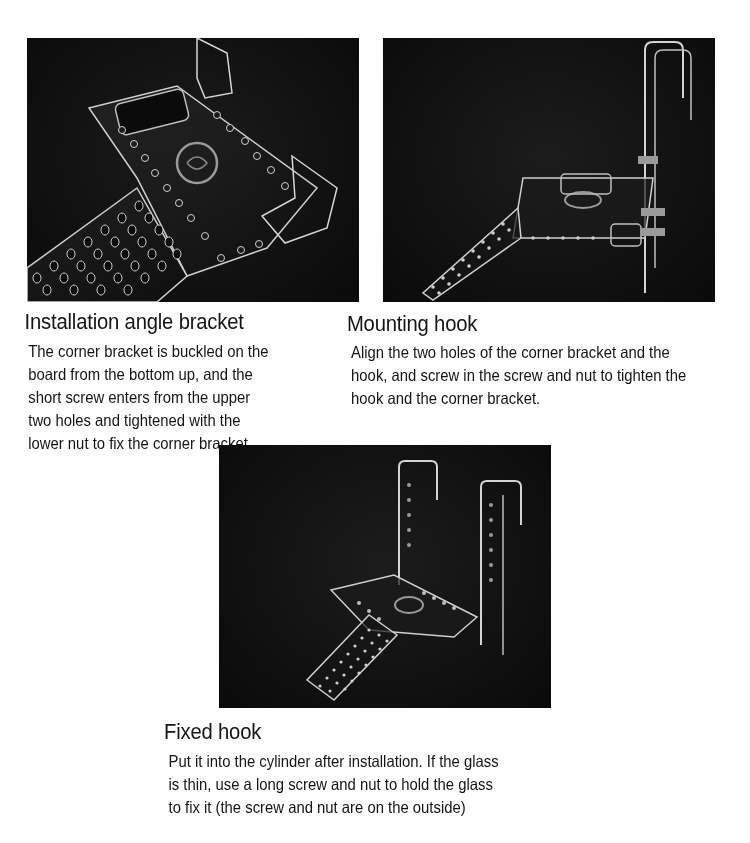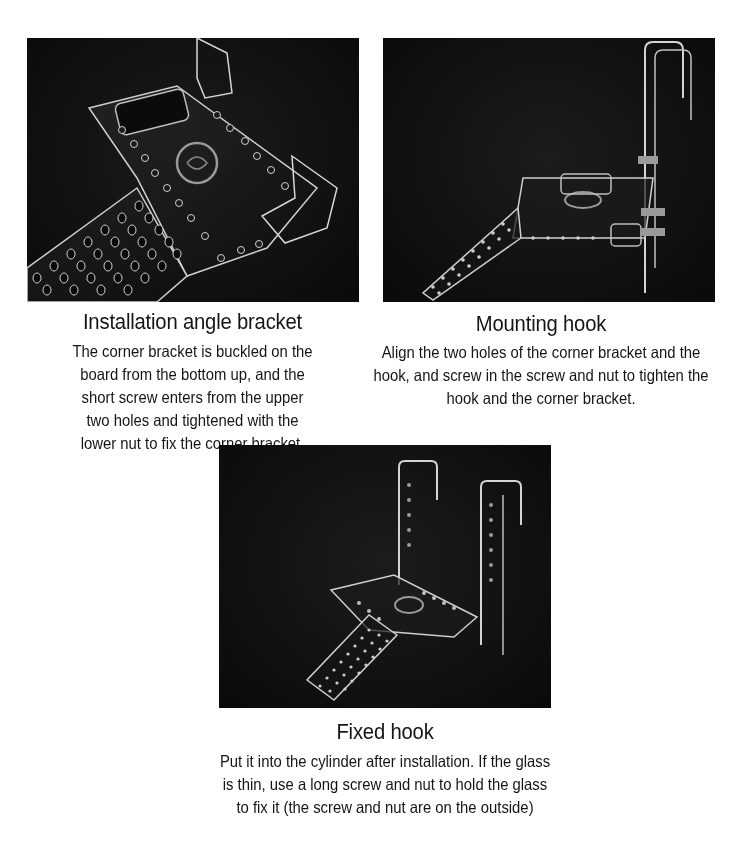--- a/index.html
+++ b/index.html
@@ -11,36 +11,36 @@
       background: radial-gradient(ellipse at 50% 45%, #1c1c1c 0%, #121212 55%, #0a0a0a 100%);
       overflow: hidden;
       z-index: 2;
     }
     .photo svg { position: absolute; left: 0; top: 0; width: 100%; height: 100%; }
 
     #photo-1 { left: 27px; top: 38px; width: 332px; height: 264px; }
     #photo-2 { left: 383px; top: 38px; width: 332px; height: 264px; }
     #photo-3 { left: 219px; top: 445px; width: 332px; height: 263px; }
 
-    .caption { position: absolute; text-align: center; z-index: 1; }
+    .caption { position: absolute; text-align: left; z-index: 1; }
     .caption .title {
       font-size: 22px; letter-spacing: -0.2px; transform: scaleX(0.92); transform-origin: center;
       white-space: nowrap; color: #151515; line-height: 26px;
     }
     .caption .body {
       font-size: 16.5px; line-height: 23px; color: #151515; transform: scaleX(0.9); transform-origin: center;
       white-space: nowrap;
     }
     .caption .body span { display: block; }
 
     #caption-1 { left: 10px; top: 309px; width: 365px; }
     #caption-1 .title { margin-bottom: 5px; }
     #caption-2 { left: 330px; top: 311px; width: 422px; }
     #caption-2 .title { margin-bottom: 4px; }
-    #caption-3 { left: 160px; top: 719px; width: 450px; }
+    #caption-3 { left: 146px; top: 719px; width: 450px; }
     #caption-3 .title { margin-bottom: 5px; }
   </style>
 </head>
 <body>
 
 <div class="photo" id="photo-1" title="Clear acrylic platform with corner brackets and perforated ramp on black background">
   <svg viewBox="0 0 332 264">
     <defs>
       <linearGradient id="acr" x1="0" y1="0" x2="1" y2="1">
         <stop offset="0" stop-color="#2a2a2a" stop-opacity="0.6"></stop>

